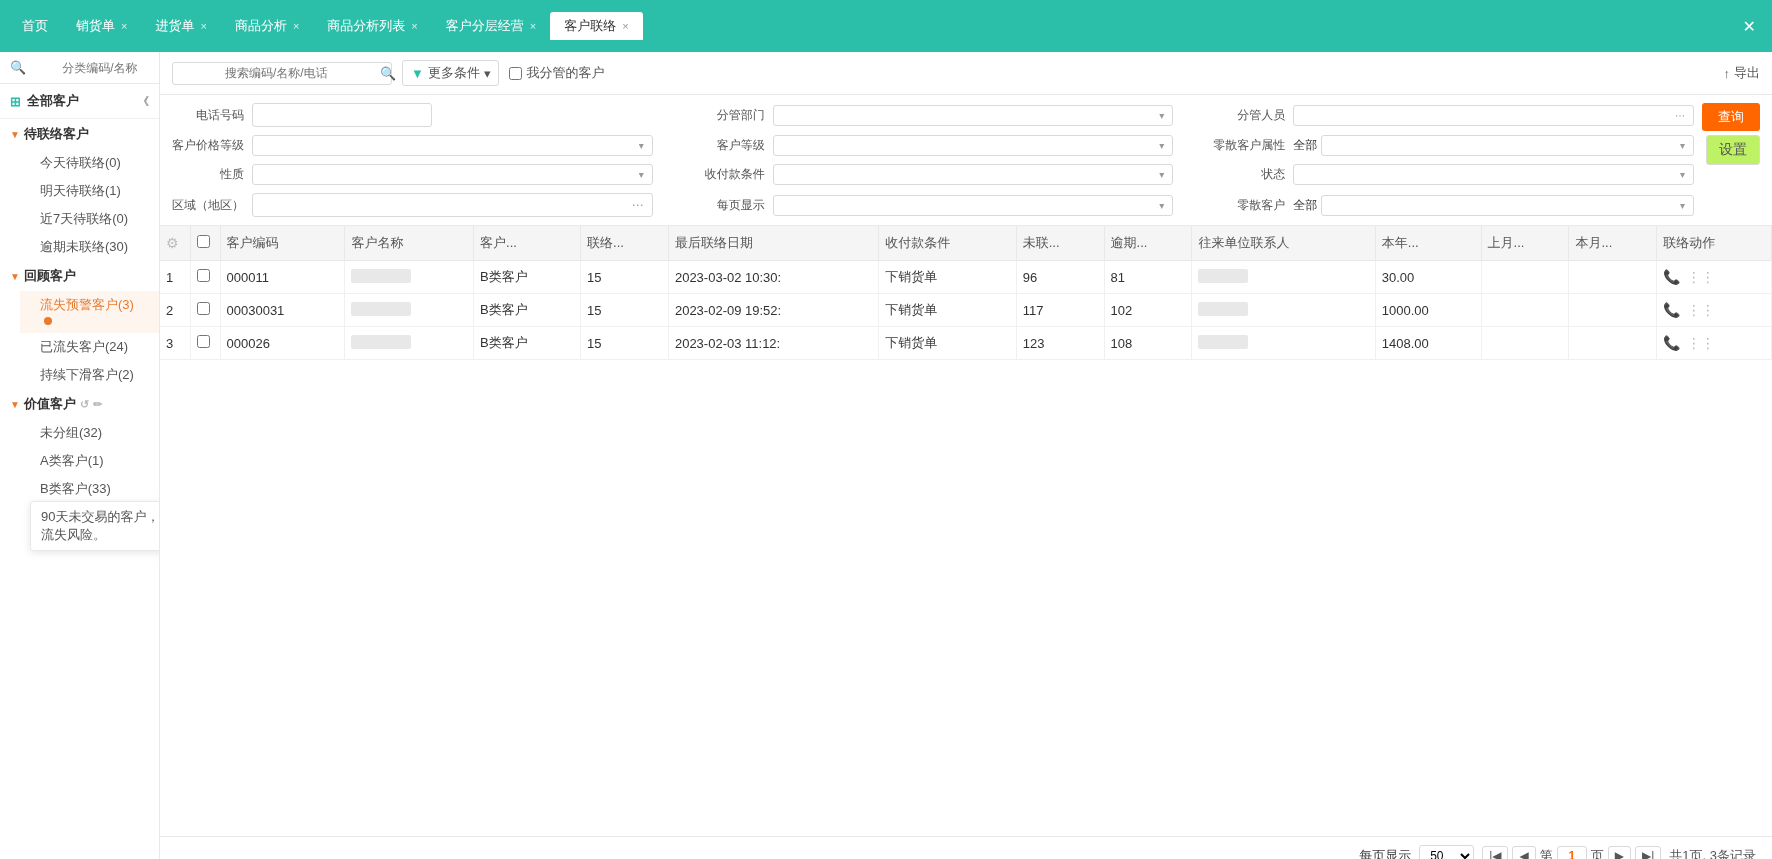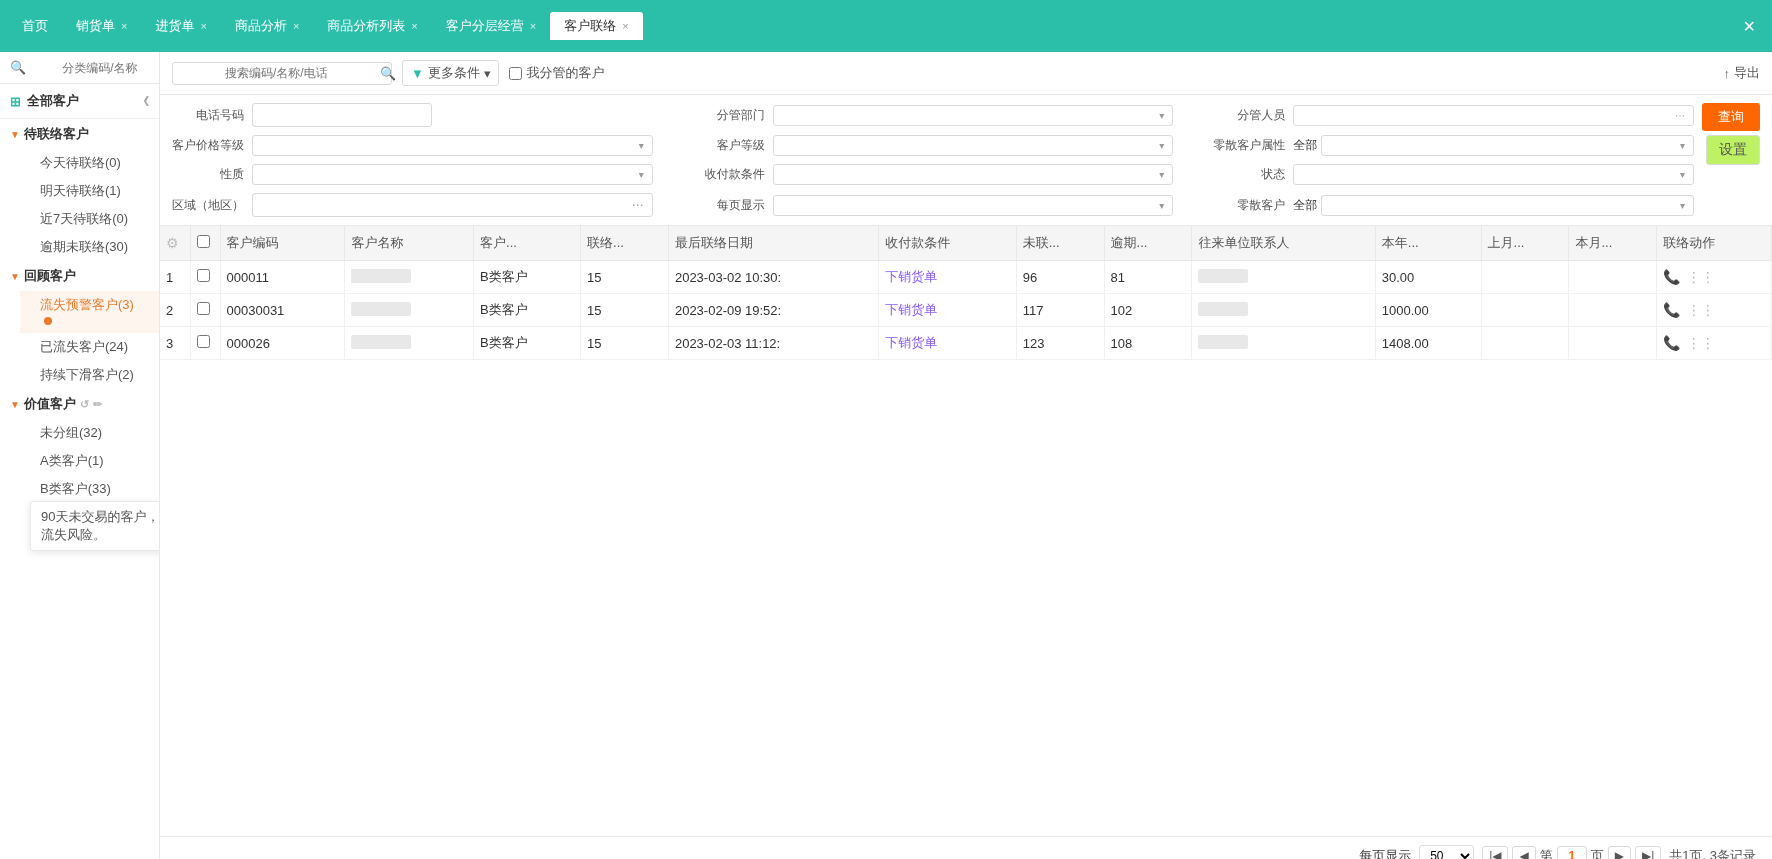--- a/index.html
+++ b/index.html
@@ -296,21 +296,21 @@
       text-align: left;
       position: relative;
     }
     td {
       padding: 7px 6px;
       color: #333;
       border-right: 1px solid #f0f0f0;
       border-bottom: 1px solid #f0f0f0;
       white-space: nowrap;
     }
-    .link-text { color: #8b5cf6; cursor: pointer; text-decoration: none; }
+    .link-text { color: #404040; cursor: pointer; text-decoration: none; }
     .action-icons { display: flex; gap: 6px; align-items: center; }
     .action-icon { color: #bbb; cursor: pointer; font-size: 14px; }
     .settings-gear { color: #bbb; cursor: pointer; font-size: 14px; }
 
     
     .table-footer {
       display: flex;
       align-items: center;
       justify-content: flex-end;
       padding: 8px 16px;

